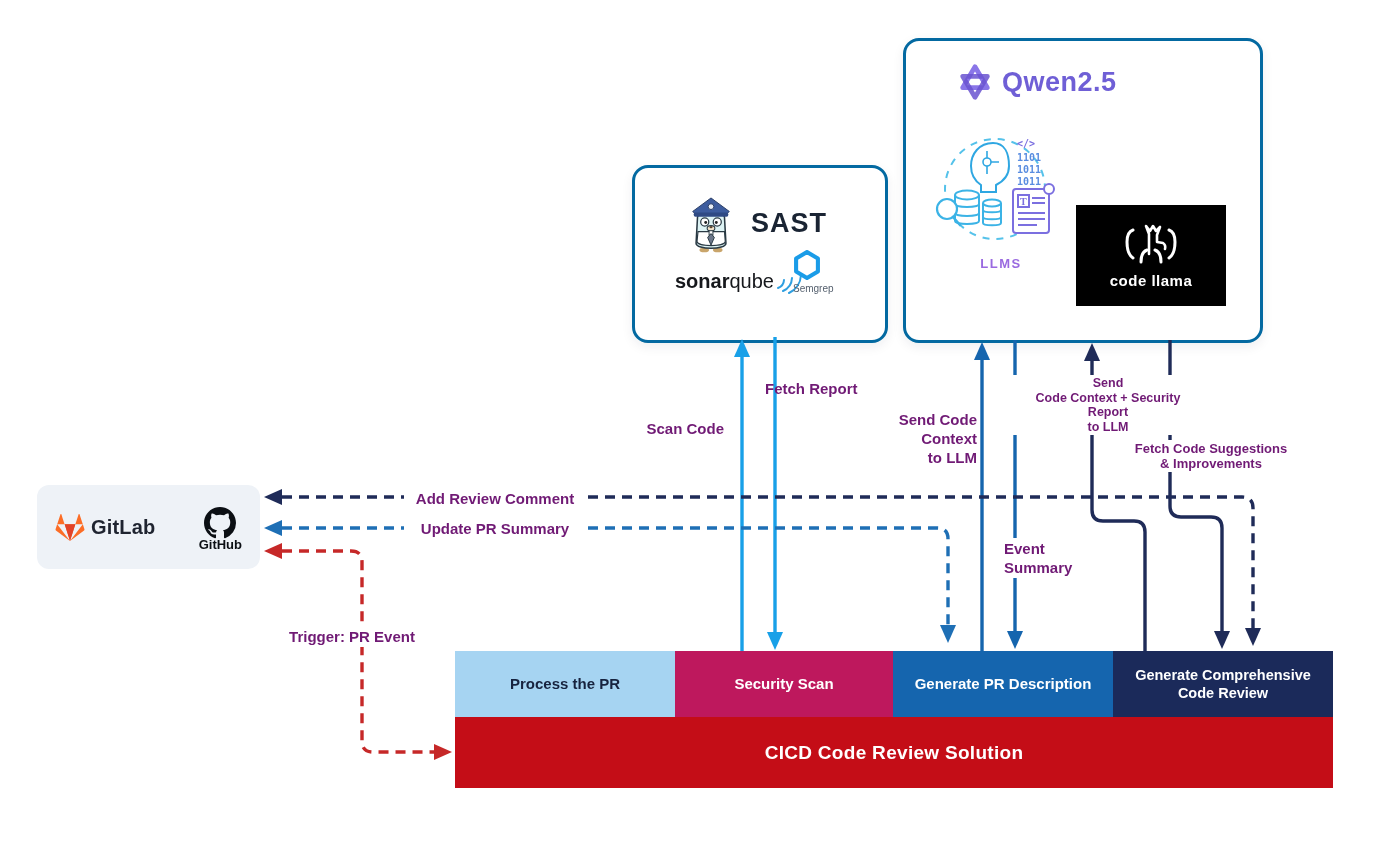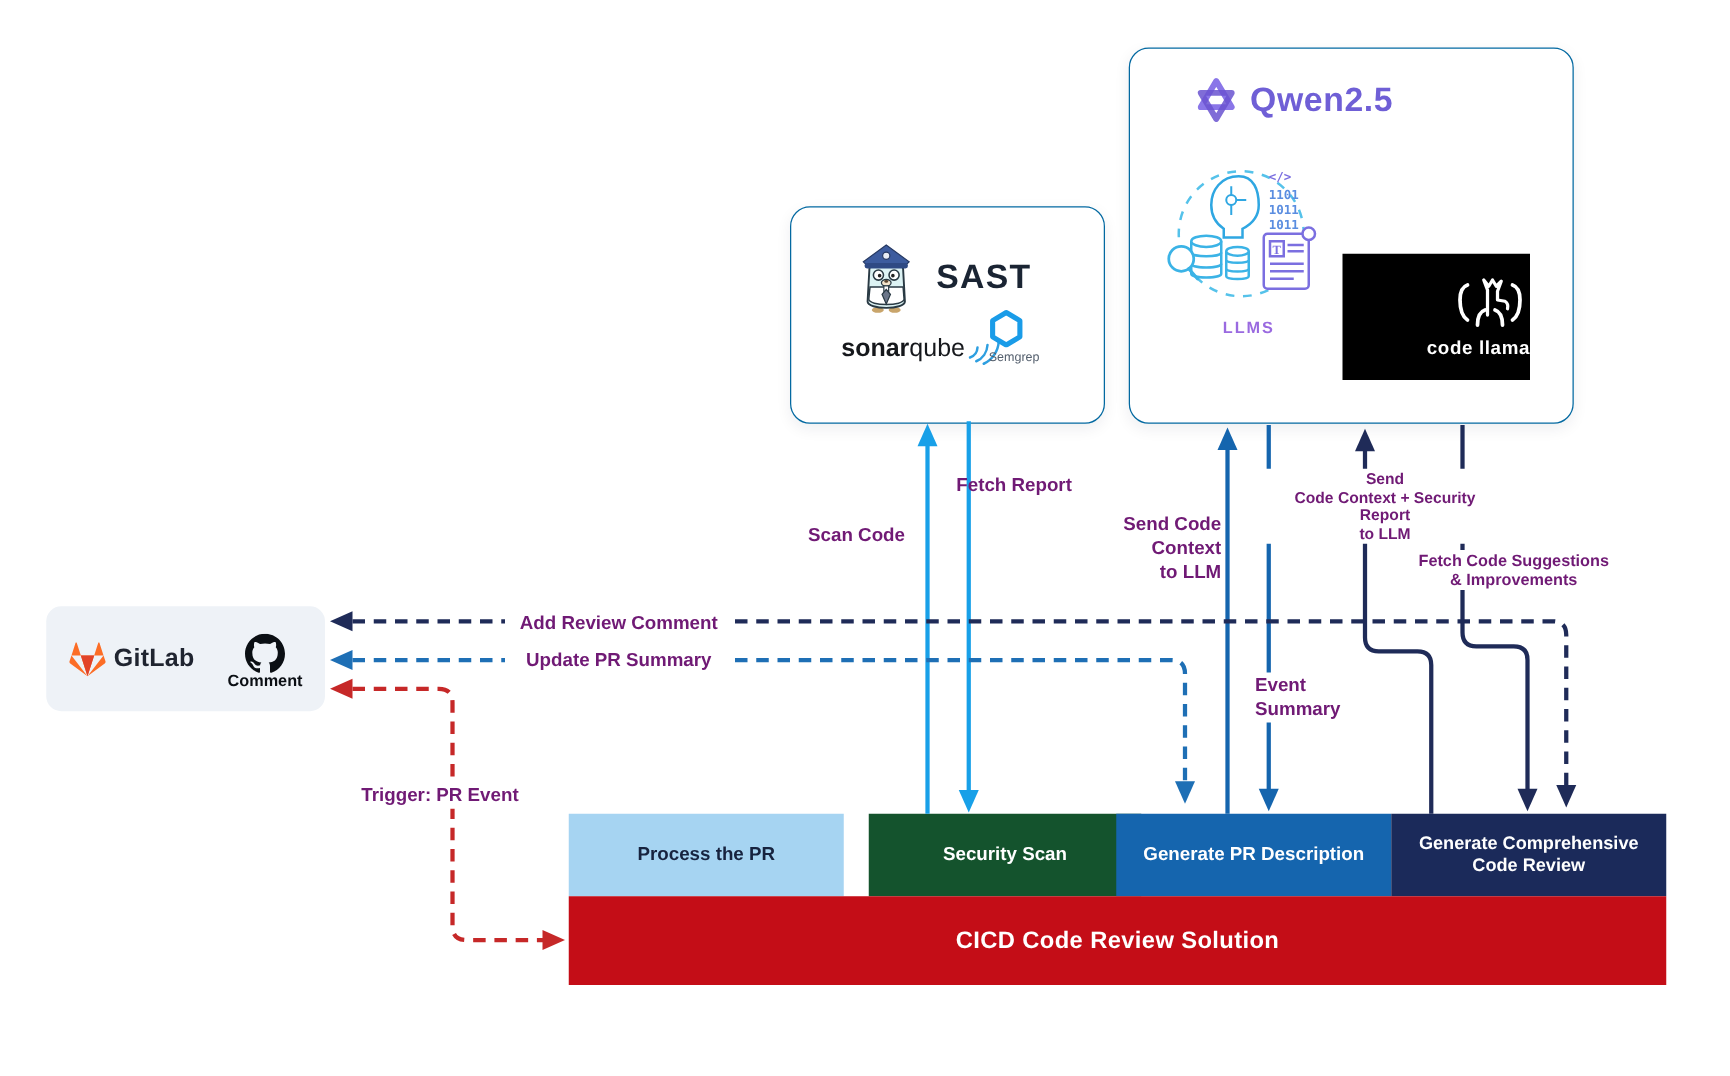--- a/index.html
+++ b/index.html
@@ -1,21 +1,21 @@
 <!DOCTYPE html>
 <html><head>
 <meta charset="utf-8">
 <style>
   html,body{margin:0;padding:0;background:#ffffff;}
   .canvas{
     position:relative;width:1384px;height:861px;background:#ffffff;overflow:hidden;
     font-family:"Liberation Sans","DejaVu Sans",sans-serif;
   }
   .card{
-    position:absolute;background:#fff;border:1px solid #0369a1;border-radius:16px;
+    position:absolute;background:#fff;border:3px solid #0369a1;border-radius:16px;
     box-shadow:0 4px 12px rgba(20,30,60,.07);
   }
   
   .vcs-box{position:absolute;left:37px;top:485px;width:223px;height:84px;background:#eef2f7;border-radius:12px;display:flex;align-items:center;justify-content:space-between;padding:0 18px;box-sizing:border-box;}
   .gitlab-group{display:flex;align-items:center;gap:6px;}
   .gitlab-label{font-size:20px;font-weight:700;color:#1f2430;letter-spacing:.2px;}
   .github-group{display:flex;flex-direction:column;align-items:center;margin-top:4px;}
   .github-label{font-size:13px;font-weight:800;color:#0b0f14;margin-top:-2px;}
   
   .sast-box{left:632px;top:165px;width:250px;height:172px;}
@@ -27,26 +27,26 @@
   .semgrep{position:absolute;left:158px;top:82px;width:56px;display:flex;flex-direction:column;align-items:flex-start;}
   .semgrep-label{font-size:10px;color:#55606e;margin-top:3px;}
   
   .llm-box{left:903px;top:38px;width:354px;height:299px;}
   .qwen-head{position:absolute;left:50px;top:22px;display:flex;align-items:center;gap:8px;}
   .qwen-title{font-size:27px;font-weight:600;color:#6f5fd6;letter-spacing:.5px;}
   .llms-illustration{position:absolute;left:27px;top:88px;}
   .llms-label{position:absolute;left:27px;top:215px;width:136px;text-align:center;font-size:13px;font-weight:800;letter-spacing:1.5px;color:#9a6ae0;}
   .codex-tile{position:absolute;left:170px;top:70px;width:150px;height:77px;background:linear-gradient(105deg,#1c1522 0%,#231826 60%,#2a1c27 100%);display:flex;flex-direction:column;align-items:center;justify-content:center;}
   .codex-label{font-family:"Liberation Serif","DejaVu Serif",serif;font-size:14px;color:#ece7da;margin-top:2px;}
-  .llama-tile{position:absolute;left:170px;top:164px;width:150px;height:101px;background:#000;display:flex;flex-direction:column;align-items:flex-end;justify-content:center;}
+  .llama-tile{position:absolute;left:170px;top:164px;width:150px;height:101px;background:#000;display:flex;flex-direction:column;align-items:center;justify-content:center;}
   .llama-label{font-size:15px;font-weight:700;color:#fff;letter-spacing:.5px;margin-top:0px;}
   
   .stage{position:absolute;top:651px;height:66px;display:flex;align-items:center;justify-content:center;text-align:center;font-weight:700;font-size:15px;line-height:18px;padding:0 10px;box-sizing:border-box;}
   .stage-1{left:455px;width:220px;background:#a6d4f2;color:#17233f;}
-  .stage-2{left:675px;width:218px;background:#14532d;color:#fff;margin-left:20px;}
+  .stage-2{left:675px;width:218px;background:#be185d;color:#fff;}
   .stage-3{left:893px;width:220px;background:#1565ae;color:#fff;}
   .stage-4{left:1113px;width:220px;background:#1b2a5a;color:#fff;font-size:14.5px;}
   .banner{position:absolute;left:455px;top:717px;width:878px;height:71px;background:#c40d17;color:#fff;display:flex;align-items:center;justify-content:center;font-size:19px;font-weight:800;letter-spacing:.3px;}
   
   .overlay{position:absolute;left:0;top:0;width:1384px;height:861px;pointer-events:none;}
   .solid{fill:none;stroke-width:3.4;stroke-linejoin:round;}
   .dashed{fill:none;stroke-width:3.4;stroke-linejoin:round;stroke-dasharray:10 7;}
   
   .lbl{position:absolute;font-weight:800;color:#701a75;font-size:15px;line-height:19px;z-index:5;}
   .lbl.bg{background:#fff;padding:1px 3px;}
@@ -70,21 +70,21 @@
       <svg width="30" height="29" viewBox="0 0 512 512">
         <path fill="#FC6D26" d="M105.2 24.9c-3.1-8.9-15.7-8.9-18.9 0L29.8 199.7h132c-.1 0-56.6-174.8-56.6-174.8zM.9 287.7c-2.6 8 .3 16.9 7.1 22l247.9 184-226.2-294zm160.8-88 94.3 294 94.3-294zm349.4 88-28.8-88-226.3 294 247.9-184c6.9-5.1 9.7-14 7.2-22zM425.7 24.9c-3.1-8.9-15.7-8.9-18.9 0l-56.6 174.8h132z"></path>
         <polygon fill="#E24329" points="161.7,199.7 256,493.7 350.3,199.7"></polygon>
       </svg>
       <span class="gitlab-label">GitLab</span>
     </div>
     <div class="github-group">
       <svg width="32" height="32" viewBox="0 0 16 16">
         <path fill="#0b0f14" d="M8 0C3.58 0 0 3.58 0 8c0 3.54 2.29 6.53 5.47 7.59.4.07.55-.17.55-.38 0-.19-.01-.82-.01-1.49-2.01.37-2.53-.49-2.69-.94-.09-.23-.48-.94-.82-1.13-.28-.15-.68-.52-.01-.53.63-.01 1.08.58 1.23.82.72 1.21 1.87.87 2.33.66.07-.52.28-.87.51-1.07-1.78-.2-3.64-.89-3.64-3.95 0-.87.31-1.59.82-2.15-.08-.2-.36-1.02.08-2.12 0 0 .67-.21 2.2.82.64-.18 1.32-.27 2-.27s1.36.09 2 .27c1.53-1.04 2.2-.82 2.2-.82.44 1.1.16 1.92.08 2.12.51.56.82 1.27.82 2.15 0 3.07-1.87 3.75-3.65 3.95.29.25.54.73.54 1.48 0 1.07-.01 1.93-.01 2.2 0 .21.15.46.55.38A8.01 8.01 0 0 0 16 8c0-4.42-3.58-8-8-8z"></path>
       </svg>
-      <span class="github-label">Comment</span>
+      <span class="github-label">GitHub</span>
     </div>
   </div>
 
   <div class="card sast-box">
     <div class="sast-head">
       <svg width="52" height="62" viewBox="0 0 54 62">
         <ellipse cx="20" cy="59" rx="5" ry="2.4" fill="#c9a56b"></ellipse>
         <ellipse cx="34" cy="59" rx="5" ry="2.4" fill="#c9a56b"></ellipse>
         <path d="M13,25 C13,18 41,18 41,25 L42.5,52 C42.5,59 11.5,59 11.5,52 Z" fill="#ddf3f4" stroke="#2a3a44" stroke-width="1.6"></path>
         <path d="M13.5,40 L41,40 L41.8,50 C41.8,56 12.5,56 12.5,50 Z" fill="#ffffff" stroke="#2a3a44" stroke-width="1.2"></path>

